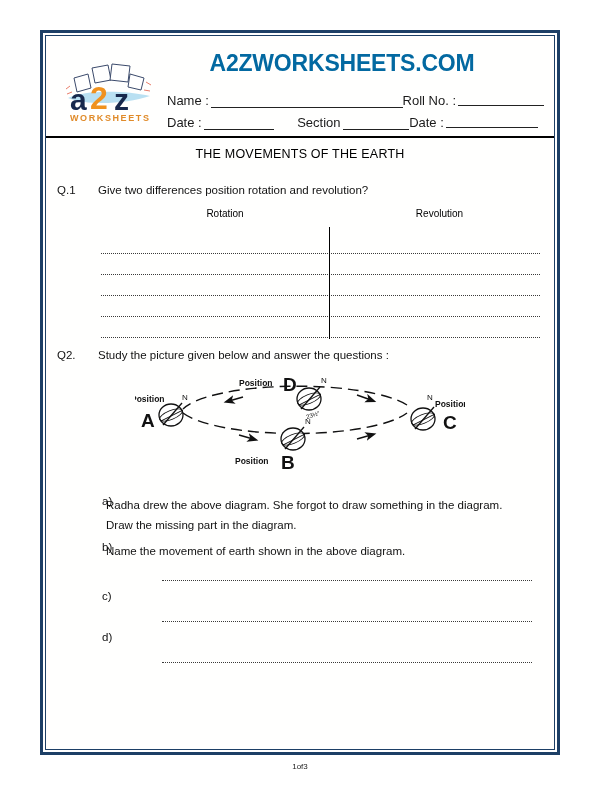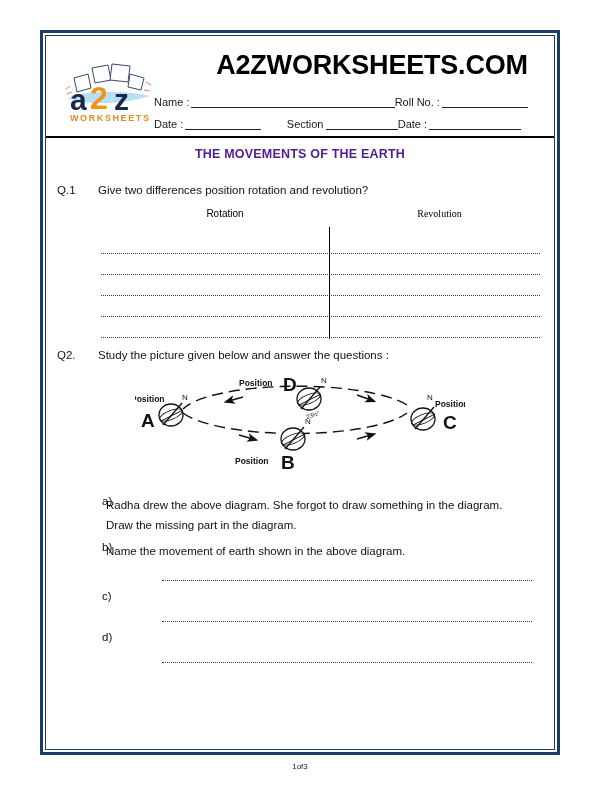--- a/index.html
+++ b/index.html
@@ -35,27 +35,27 @@
   }
 
   
   .header {
     position: absolute;
     left: 0; top: 0; right: 0;
     height: 100px;
   }
   .brand-title {
     position: absolute;
-    left: 126px;
+    left: 96px;
     top: 14px;
     width: 400px;
     text-align: center;
-    font-size: 27px;
+    font-size: 23px;
     font-weight: bold;
-    color: #000000;
+    color: #0369a1;
     letter-spacing: -0.2px;
   }
   .logo {
     position: absolute;
     left: 16px;
     top: 16px;
     width: 92px;
     height: 72px;
   }
   .logo svg { display: block; }
@@ -63,60 +63,61 @@
   .fields {
     position: absolute;
     left: 108px;
     top: 50px;
     right: 10px;
   }
   .field-row {
     display: flex;
     align-items: flex-end;
     height: 22px;
-    font-size: 11px;
+    font-size: 13px;
     color: #1a1a1a;
+    margin-left: 13px;
   }
   .f-label { white-space: pre; }
   .f-rule {
     border-bottom: 1px solid #222;
     height: 12px;
     margin-left: 2px;
   }
   .rule-name   { width: 204px; }
   .rule-roll   { width: 86px; }
   .rule-class  { width: 78px; }
   .rule-sect   { width: 74px; }
   .rule-date   { width: 92px; }
   .spacer-mid  { width: 26px; }
   .right-group {
     margin-left: auto;
     display: flex;
-    align-items: center;
+    align-items: flex-start;
     width: 150px;
   }
 
   .header-sep {
     position: absolute;
     left: 0; right: 0;
     top: 100px;
     border-top: 2px solid #000;
   }
 
   
   .body {
     position: absolute;
     left: 0; right: 0;
     top: 102px; bottom: 0;
   }
   .worksheet-title {
     text-align: center;
     font-size: 12.5px;
-    font-weight: bold;
-    color: #4c1d95;
+    font-weight: normal;
+    color: #000000;
     margin-top: 9px;
     letter-spacing: 0.2px;
   }
 
   .q-row {
     display: flex;
     font-size: 11.5px;
     color: #111;
   }
   .q-num { width: 52px; flex: none; padding-left: 11px; box-sizing: border-box; }
@@ -125,21 +126,21 @@
   #q1-block { margin-top: 23px; }
 
   .col-heads {
     display: flex;
     margin-top: 12px;
     font-size: 10px;
     padding-left: 63px;
     padding-right: 16px;
   }
   .col-head-left  { width: 232px; text-align: center; }
-  .col-head-right { flex: 1; text-align: center; font-family: Liberation Serif, serif; }
+  .col-head-right { flex: 1; text-align: center; }
 
   .answer-grid {
     position: relative;
     margin-top: 14px;
     margin-left: 55px;
     margin-right: 14px;
     height: 104px;
   }
   .dot-line {
     border-bottom: 1.3px dotted #3a3a3a;

